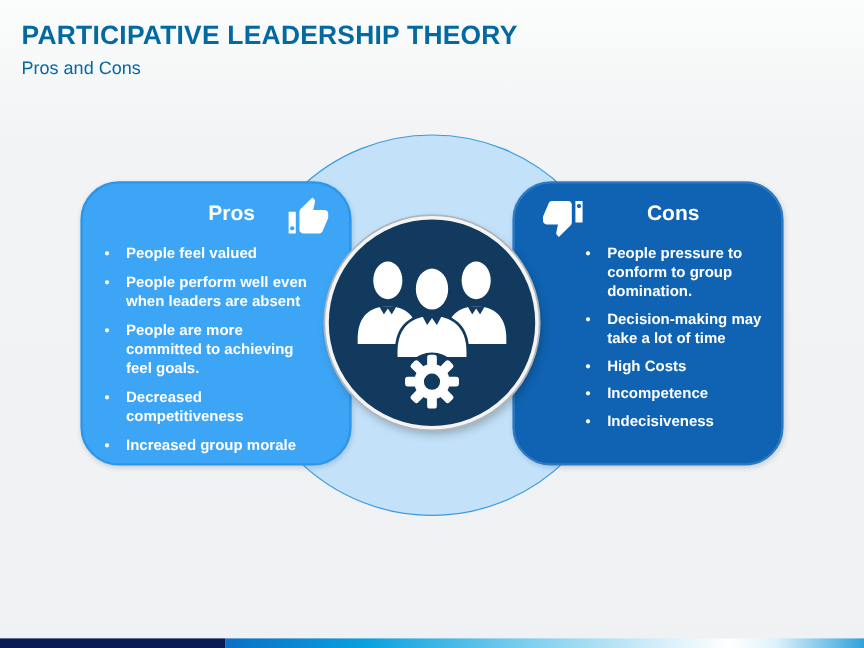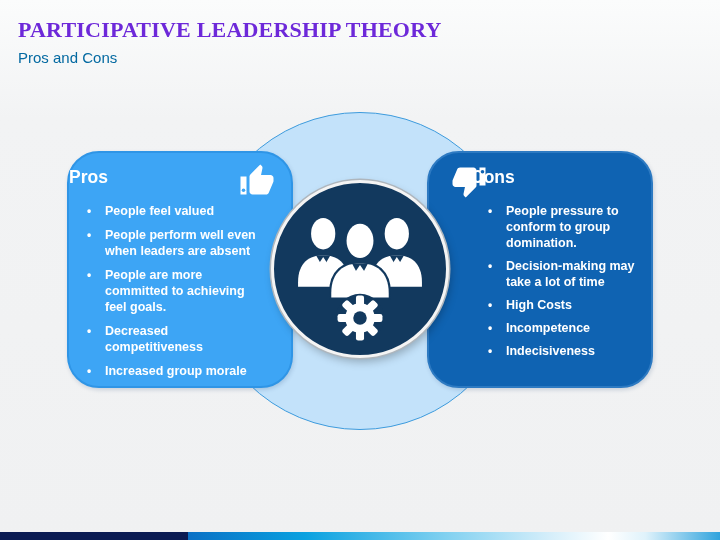--- a/index.html
+++ b/index.html
@@ -6,21 +6,21 @@
   html,body { width:720px; height:540px; }
   body {
     font-family:"Liberation Sans", sans-serif;
     position:relative; overflow:hidden;
     background:linear-gradient(180deg,#fbfcfc 0%,#f2f3f4 22%,#f0f1f2 100%);
   }
   .slide { position:absolute; inset:0; }
 
   .title {
     position:absolute; left:18px; top:17px;
-    font-size:22px; font-weight:800; color:#6d28d9; letter-spacing:.2px;font-family:Liberation Serif, serif;
+    font-size:22px; font-weight:800; color:#0369a1; letter-spacing:.2px;
   }
   .subtitle {
     position:absolute; left:18px; top:49px;
     font-size:15px; font-weight:400; color:#0369a1;
   }
 
   
   .outer-circle {
     position:absolute; left:201px; top:112px; width:318px; height:318px;
     border-radius:50%;
@@ -44,22 +44,22 @@
     left:427px;
     background:var(--cons-panel,#0f63b2);
     border:2px solid #2d7ac2;
   }
   .panel-header {
     position:relative; height:48px;
   }
   .panel-header .hdr {
     position:absolute; top:14px; font-size:17.5px; font-weight:700; color:#fff;
   }
-  .panel.pros .hdr { left:0; width:216px; text-align:left; }
-  .panel.cons .hdr { right:0; width:180px; text-align:left; }
+  .panel.pros .hdr { left:0; width:216px; text-align:center;padding-left:32px; }
+  .panel.cons .hdr { right:0; width:180px; text-align:center; }
   .thumb { position:absolute; top:10px; width:36px; height:36px; }
   .panel.pros .thumb { right:16px; }
   .panel.cons .thumb { left:22px; }
 
   ul.bullets { list-style:none; }
   ul.bullets li {
     position:relative; color:#fff; font-size:12.5px; font-weight:600;
     line-height:16px; margin-bottom:8px; padding-left:21px;
   }
   ul.bullets li::before {

